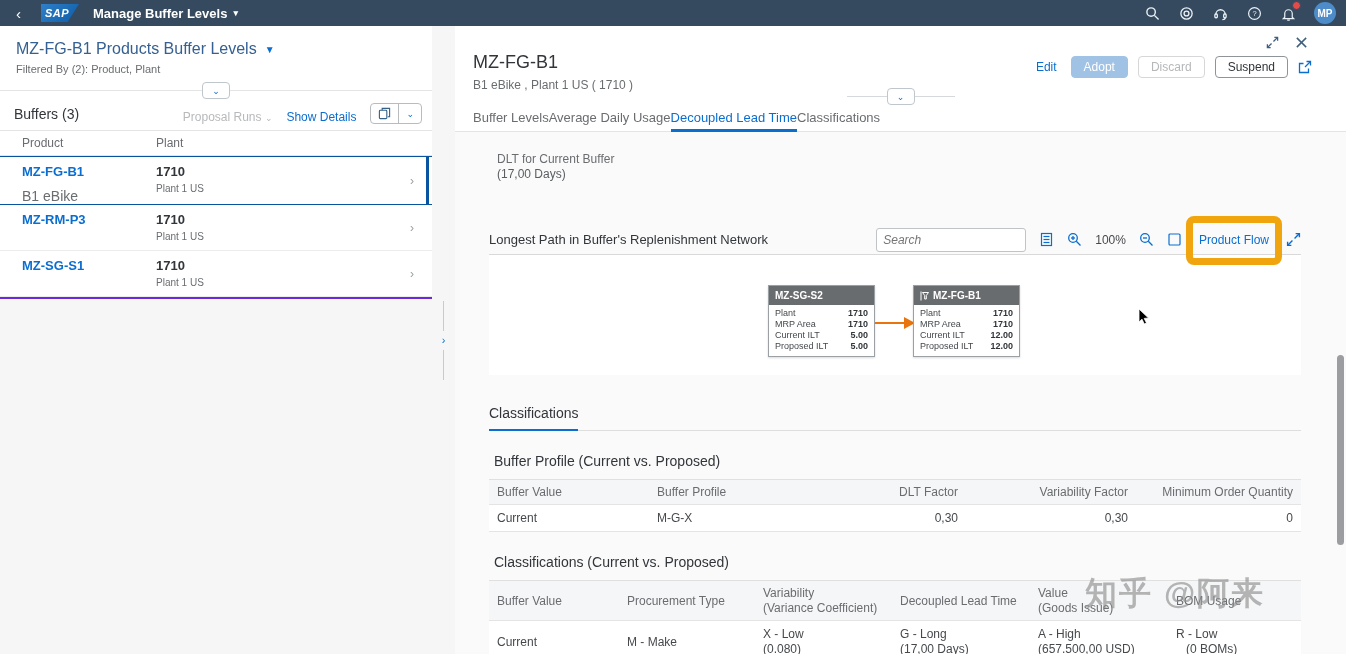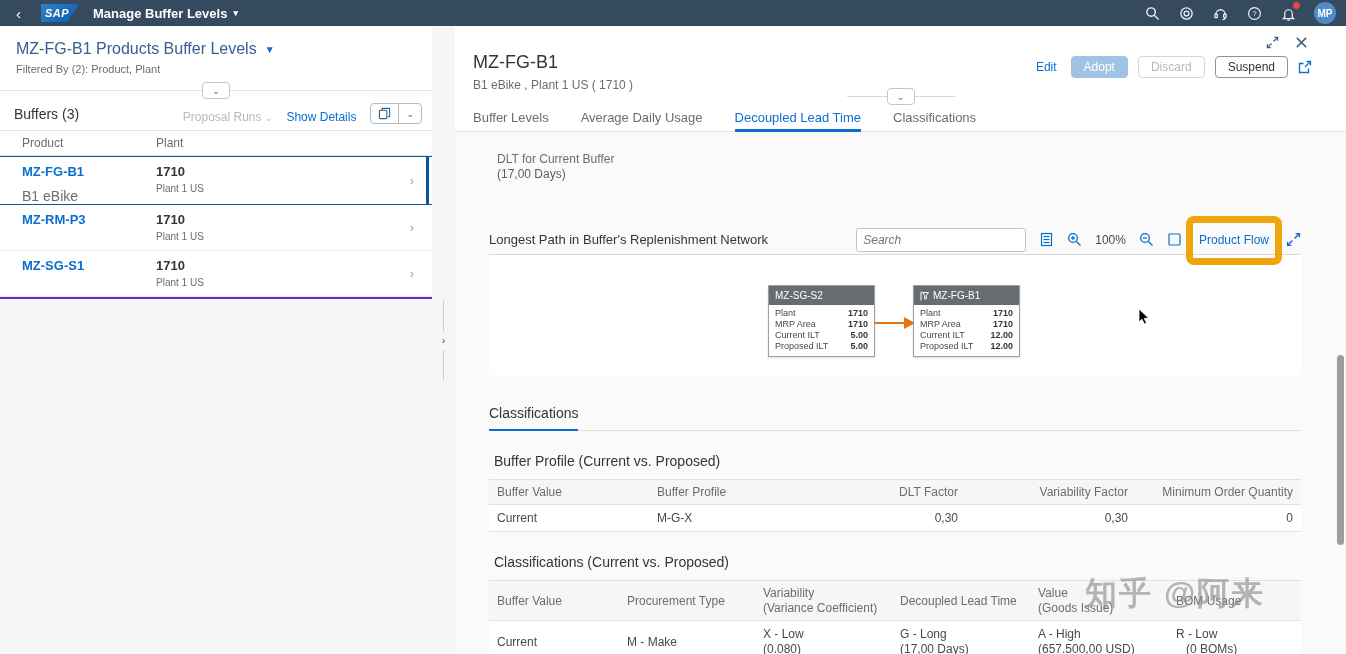--- a/index.html
+++ b/index.html
@@ -67,45 +67,45 @@
   .btn { font-size:12px; border-radius:4px; padding:3px 12px; cursor:pointer; border:1px solid transparent; }
   .btn-ghost { color:#0a6ed1; background:transparent; border:none; padding:3px 4px; }
   .btn-adopt { background:#a0c2e4; color:#fff; border-color:#a0c2e4; cursor:default; }
   .btn-discard { background:#fff; color:#b5b7b9; border-color:#d5d7d9; cursor:default; }
   .btn-suspend { background:#fff; color:#32363a; border-color:#8e9498; }
   .share-ic { color:#0a6ed1; display:flex; align-items:center; cursor:pointer; }
   .share-ic svg { width:14px; height:14px; }
   .d-collapse { position:absolute; top:62px; left:50%; transform:translateX(-50%); display:flex; align-items:center; }
   .d-collapse .seg-line { width:40px; height:1px; background:#d5d9dc; }
   .d-collapse .collapse-box { position:static; transform:none; }
-  .d-tabs { position:absolute; bottom:0; left:0; right:0; height:28px; display:flex; gap:32px; padding-left:18px; border-bottom:1px solid #e4e4e4; }
+  .d-tabs { position:absolute; bottom:0; left:0; right:0; height:28px; display:flex; padding-left:18px; border-bottom:1px solid #e4e4e4; }
   .tab { position:relative; font-size:13px; color:#6a6d70; display:flex; align-items:center; cursor:pointer; }
   .tab.selected { color:#0a6ed1; }
   .tab.selected::after { content:""; position:absolute; bottom:-1px; left:0; right:0; height:3px; background:#0a6ed1; }
 
   .d-content { position:relative; height:522px; padding:0 45px 0 34px; background:#fafafa; overflow:hidden; }
 
   .facts { display:flex; margin-top:20px; margin-left:8px; }
   .fact { width:201px; }
   .f-label { color:#6a6d70; font-size:12px; }
   .f-value { color:#5a5e62; font-size:12px; margin-top:1px; }
 
   .net-head { margin-top:44px; height:30px; display:flex; align-items:center; justify-content:space-between; border-bottom:1px solid #d9d9d9; }
   .net-title { font-size:13px; color:#32363a; }
   .net-toolbar { display:flex; align-items:center; gap:13px; }
-  .search-box { width:170px; height:24px; border:1px solid #bfc4c8; border-radius:3px; background:#fff; display:flex; align-items:center; padding:0 6px; }
+  .search-box { width:150px; height:24px; border:1px solid #bfc4c8; border-radius:3px; background:#fff; display:flex; align-items:center; padding:0 6px; }
   .search-box input { flex:1; border:none; outline:none; font-size:12px; font-style:italic; color:#74777a; background:transparent; font-family:"Liberation Sans",sans-serif; }
   .tb-icon { color:#0a6ed1; display:flex; align-items:center; cursor:pointer; }
   .tb-icon svg { width:15px; height:15px; }
   .zoom-label { font-size:12px; color:#46494c; }
   .pf-wrap { position:relative; padding:0 4px; }
   .pf-highlight { position:absolute; top:-17px; bottom:-18px; left:-9px; right:-9px; border:7px solid #f0a50f; border-radius:8px; pointer-events:none; z-index:5; }
   .canvas { position:relative; height:120px; background:#fff; }
   .node { position:absolute; width:107px; border:1px solid #9aa0a4; background:#fff; box-shadow:0 1px 2px rgba(0,0,0,.15); }
-  .node-head { background:#696c6f; color:#fff; font-size:10px; font-weight:normal; padding:4px 6px; display:flex; align-items:center; gap:4px; }
+  .node-head { background:#696c6f; color:#fff; font-size:10px; font-weight:bold; padding:4px 6px; display:flex; align-items:center; gap:4px; }
   .node-head svg { width:9px; height:10px; flex:none; }
   .node-body { padding:3px 6px 4px 6px; }
   .nrow { display:flex; justify-content:space-between; align-items:flex-start; font-size:9px; line-height:11px; }
   .nlabel { color:#45484b; width:58px; }
   .nval { color:#32363a; font-weight:bold; }
   .flow-arrow { position:absolute; }
   .cursor { position:absolute; z-index:9; }
 
   .section-title { margin-top:30px; border-bottom:1px solid #dedede; }
   .section-title span { display:inline-block; font-size:14px; color:#32363a; padding-bottom:8px; border-bottom:2px solid #0a6ed1; margin-bottom:-1px; }

